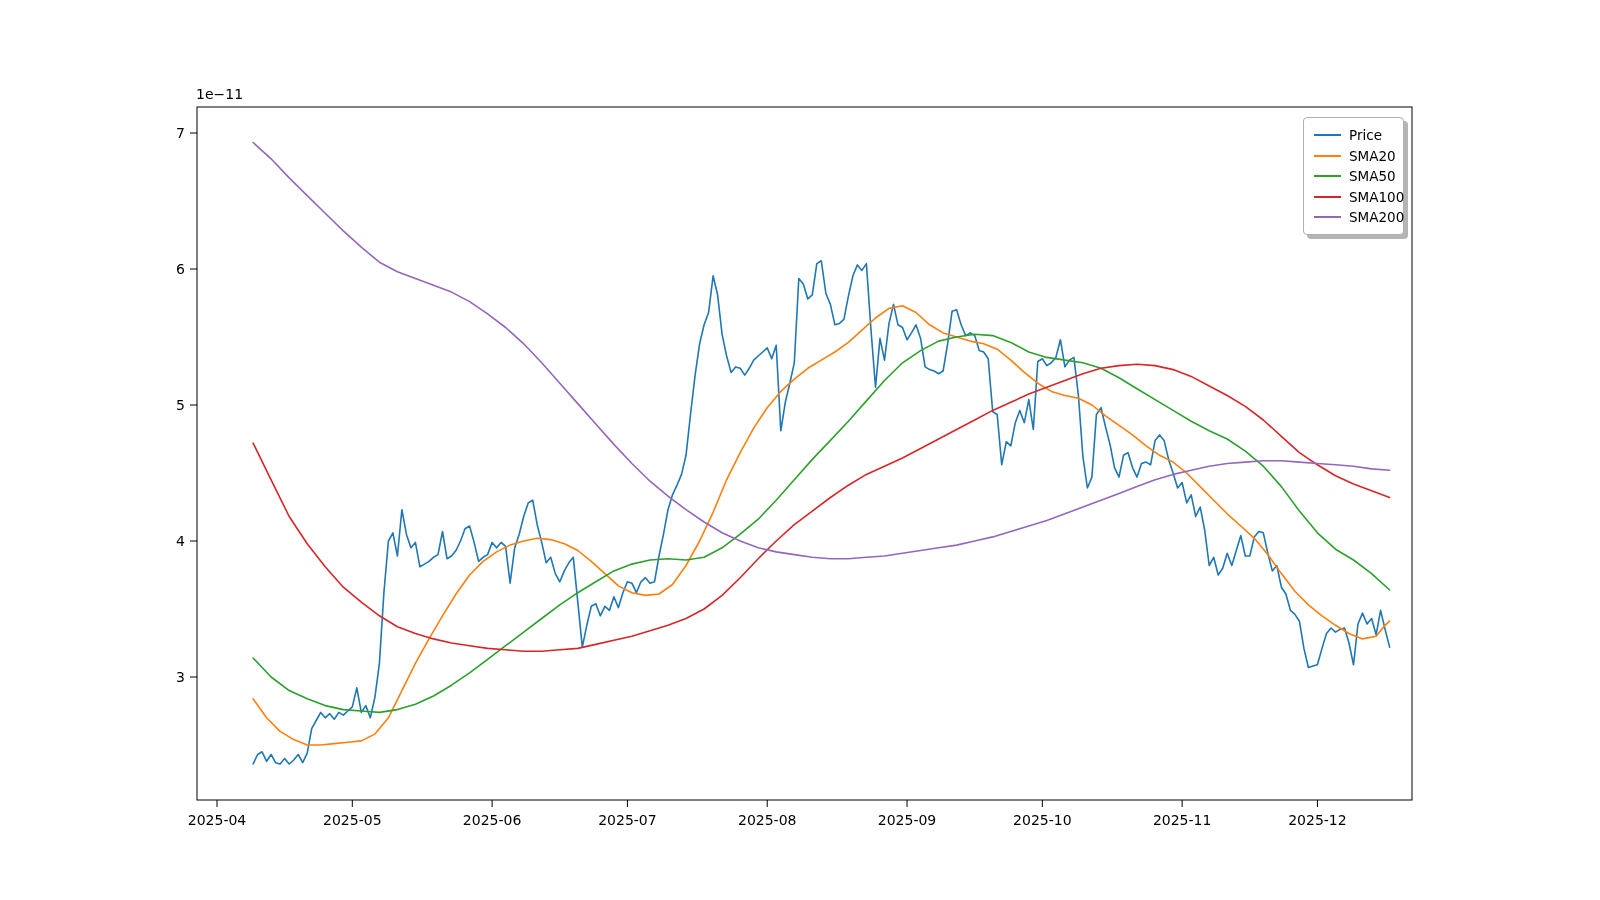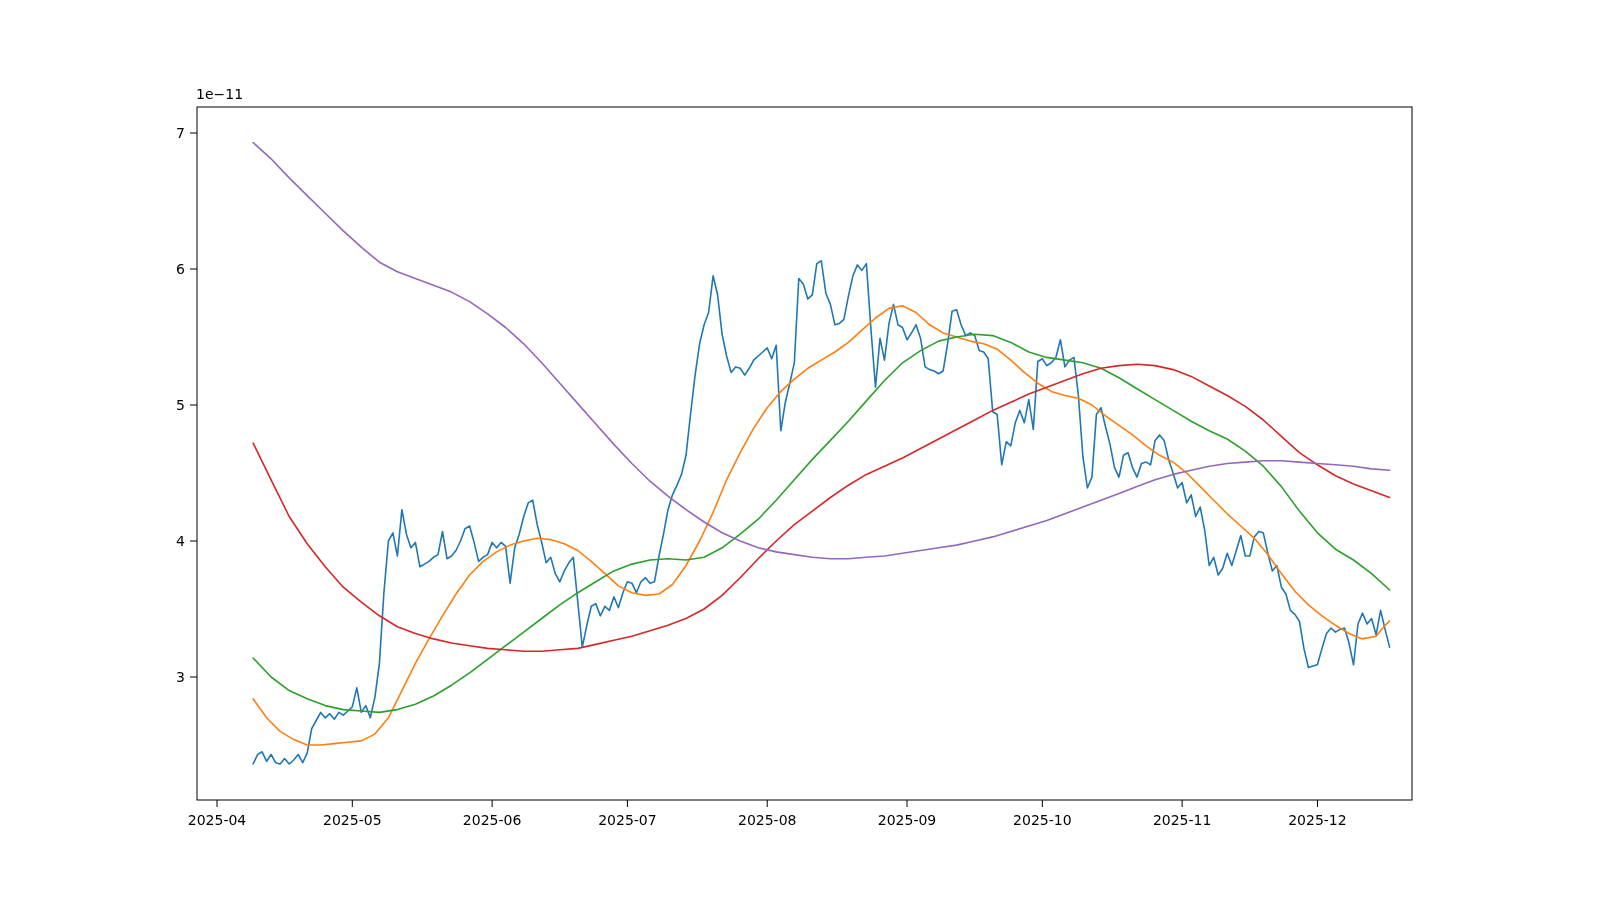--- a/index.html
+++ b/index.html
@@ -57,13 +57,35 @@
       <text x="1317.44" y="825" text-anchor="middle" font-size="14px" fill="#000" font-family="&quot;DejaVu Sans&quot;,&quot;Liberation Sans&quot;,sans-serif">2025-12</text>
       <polyline points="253.1,764.0 257.6,754.5 262.1,751.8 266.6,761.3 271.1,754.5 275.6,762.7 280.1,764.0 284.6,758.6 289.2,764.0 293.7,760.0 298.2,754.5 302.7,762.7 307.2,753.2 311.7,728.7 316.2,720.5 320.7,712.4 325.2,717.8 329.8,713.7 334.3,719.2 338.8,712.4 343.3,715.1 347.8,711.0 352.3,706.9 356.8,687.9 361.3,712.4 365.8,705.6 370.3,717.8 374.9,697.4 379.4,663.4 383.9,592.7 388.4,541.0 392.9,532.8 397.4,556.0 401.9,509.7 406.4,534.2 410.9,547.8 415.4,542.4 419.9,566.8 424.5,564.1 429.0,561.4 433.5,557.3 438.0,554.6 442.5,531.5 447.0,558.7 451.5,556.0 456.0,550.5 460.5,541.0 465.0,528.8 469.6,526.0 474.1,542.4 478.6,561.4 483.1,557.3 487.6,554.6 492.1,542.4 496.6,547.8 501.1,542.4 505.6,546.4 510.1,583.2 514.7,547.8 519.2,534.2 523.7,516.5 528.2,502.9 532.7,500.2 537.2,524.7 541.7,542.4 546.2,562.8 550.7,557.3 555.3,573.6 559.8,581.8 564.3,570.9 568.8,562.8 573.3,557.3 577.8,602.2 582.3,647.1 586.8,625.3 591.3,606.3 595.8,603.6 600.3,615.8 604.9,606.3 609.4,610.4 613.9,596.8 618.4,607.6 622.9,592.7 627.4,581.8 631.9,583.2 636.4,592.7 640.9,581.8 645.5,577.7 650.0,583.2 654.5,581.8 659.0,556.0 663.5,534.2 668.0,509.7 672.5,494.8 677.0,485.2 681.5,474.4 686.0,455.3 690.5,414.5 695.1,375.1 699.6,343.8 704.1,324.8 708.6,312.5 713.1,275.8 717.6,294.8 722.1,334.3 726.6,356.0 731.1,372.4 735.6,366.9 740.2,368.3 744.7,375.1 749.2,368.3 753.7,360.1 758.2,356.0 762.7,352.0 767.2,347.9 771.7,358.8 776.2,345.2 780.8,430.8 785.3,402.3 789.8,383.2 794.3,362.8 798.8,278.5 803.3,284.0 807.8,298.9 812.3,294.8 816.8,263.6 821.3,260.8 825.9,293.5 830.4,304.4 834.9,324.8 839.4,323.4 843.9,319.3 848.4,296.2 852.9,275.8 857.4,264.9 861.9,270.4 866.4,263.6 870.9,328.8 875.5,387.3 880.0,338.4 884.5,360.1 889.0,323.4 893.5,304.4 898.0,324.8 902.5,327.5 907.0,339.7 911.5,332.9 916.0,324.8 920.6,338.4 925.1,366.9 929.6,369.6 934.1,371.0 938.6,373.7 943.1,371.0 947.6,343.8 952.1,311.2 956.6,309.8 961.1,324.8 965.7,335.6 970.2,332.9 974.7,335.6 979.2,350.6 983.7,352.0 988.2,358.8 992.7,411.8 997.2,414.5 1001.7,464.8 1006.3,441.7 1010.8,445.8 1015.3,422.7 1019.8,410.4 1024.3,422.7 1028.8,399.6 1033.3,429.5 1037.8,361.5 1042.3,358.8 1046.8,365.6 1051.3,362.8 1055.9,357.4 1060.4,339.7 1064.9,366.9 1069.4,360.1 1073.9,357.4 1078.4,395.5 1082.9,456.7 1087.4,488.0 1091.9,477.1 1096.4,414.5 1101.0,407.7 1105.5,426.8 1110.0,444.4 1114.5,467.6 1119.0,477.1 1123.5,455.3 1128.0,452.6 1132.5,467.6 1137.0,477.1 1141.5,463.5 1146.1,462.1 1150.6,464.8 1155.1,440.4 1159.6,434.9 1164.1,440.4 1168.6,459.4 1173.1,473.0 1177.6,488.0 1182.1,482.5 1186.7,502.9 1191.2,494.8 1195.7,516.5 1200.2,507.0 1204.7,530.1 1209.2,565.5 1213.7,557.3 1218.2,575.0 1222.7,568.2 1227.2,553.2 1231.8,565.5 1236.3,550.5 1240.8,535.6 1245.3,556.0 1249.8,556.0 1254.3,536.9 1258.8,531.5 1263.3,532.8 1267.8,553.2 1272.3,570.9 1276.8,565.5 1281.4,587.2 1285.9,594.0 1290.4,610.4 1294.9,614.4 1299.4,621.2 1303.9,648.4 1308.4,667.5 1312.9,666.1 1317.4,664.8 1322.0,648.4 1326.5,633.5 1331.0,628.0 1335.5,632.1 1340.0,629.4 1344.5,628.0 1349.0,643.0 1353.5,664.8 1358.0,624.0 1362.5,613.1 1367.0,624.0 1371.6,618.5 1376.1,634.8 1380.6,610.4 1385.1,629.4 1389.6,647.1" fill="none" stroke="#1f77b4" stroke-width="1.6" stroke-linejoin="round" stroke-linecap="round"></polyline>
       <polyline points="253.1,698.8 266.6,717.8 280.1,731.4 293.7,739.6 307.2,745.0 320.7,745.0 334.3,743.6 347.8,742.3 361.3,740.9 374.9,734.1 388.4,717.8 401.9,690.6 415.4,663.4 429.0,638.9 442.5,615.8 456.0,594.0 469.6,575.0 483.1,561.4 496.6,551.9 510.1,545.1 523.7,541.0 537.2,538.3 550.7,539.6 564.3,543.7 577.8,550.5 591.3,561.4 604.9,573.6 618.4,585.9 631.9,592.7 645.5,595.4 659.0,594.0 672.5,584.5 686.0,565.5 699.6,541.0 713.1,512.4 726.6,479.8 740.2,452.6 753.7,428.1 767.2,407.7 780.8,391.4 794.3,379.2 807.8,368.3 821.3,360.1 834.9,352.0 848.4,342.4 861.9,330.2 875.5,318.0 889.0,308.4 902.5,305.7 916.0,312.5 929.6,324.8 943.1,332.9 956.6,337.0 970.2,341.1 983.7,343.8 997.2,349.2 1010.8,360.1 1024.3,372.4 1037.8,383.2 1051.3,391.4 1064.9,395.5 1078.4,398.2 1091.9,405.0 1105.5,415.9 1119.0,425.4 1132.5,434.9 1146.1,445.8 1159.6,455.3 1173.1,462.1 1186.7,473.0 1200.2,486.6 1213.7,500.2 1227.2,513.8 1240.8,526.0 1254.3,538.3 1267.8,554.6 1281.4,573.6 1294.9,591.3 1308.4,604.9 1322.0,615.8 1335.5,625.3 1349.0,633.5 1362.5,638.9 1376.1,636.2 1385.1,625.3 1389.6,621.2" fill="none" stroke="#ff7f0e" stroke-width="1.6" stroke-linejoin="round" stroke-linecap="round"></polyline>
       <polyline points="253.1,658.0 271.1,677.0 289.2,690.6 307.2,698.8 325.2,705.6 343.3,709.6 361.3,711.0 379.4,712.4 397.4,709.6 415.4,704.2 433.5,696.0 451.5,685.2 469.6,672.9 487.6,659.3 505.6,645.7 523.7,632.1 541.7,618.5 559.8,604.9 577.8,592.7 595.8,581.8 613.9,570.9 631.9,564.1 650.0,560.0 668.0,558.7 686.0,560.0 704.1,557.3 722.1,547.8 740.2,534.2 758.2,519.2 776.2,500.2 794.3,479.8 812.3,459.4 830.4,440.4 848.4,421.3 866.4,400.9 884.5,380.5 902.5,362.8 920.6,350.6 938.6,341.1 956.6,337.0 974.7,334.3 992.7,335.6 1010.8,342.4 1028.8,352.0 1046.8,357.4 1064.9,360.1 1082.9,362.8 1101.0,368.3 1119.0,377.8 1137.0,388.7 1155.1,399.6 1173.1,410.4 1191.2,421.3 1209.2,430.8 1227.2,439.0 1245.3,451.2 1263.3,466.2 1281.4,486.6 1299.4,511.1 1317.4,532.8 1335.5,549.2 1353.5,560.0 1371.6,573.6 1389.6,590.0" fill="none" stroke="#2ca02c" stroke-width="1.6" stroke-linejoin="round" stroke-linecap="round"></polyline>
       <polyline points="253.1,443.1 271.1,479.8 289.2,516.5 307.2,543.7 325.2,566.8 343.3,587.2 361.3,602.2 379.4,615.8 397.4,626.7 415.4,633.5 433.5,638.9 451.5,643.0 469.6,645.7 487.6,648.4 505.6,649.8 523.7,651.2 541.7,651.2 559.8,649.8 577.8,648.4 595.8,644.4 613.9,640.3 631.9,636.2 650.0,630.8 668.0,625.3 686.0,618.5 704.1,609.0 722.1,595.4 740.2,577.7 758.2,558.7 776.2,541.0 794.3,524.7 812.3,511.1 830.4,497.5 848.4,485.2 866.4,474.4 884.5,466.2 902.5,458.0 920.6,448.5 938.6,439.0 956.6,429.5 974.7,420.0 992.7,410.4 1010.8,402.3 1028.8,394.1 1046.8,387.3 1064.9,380.5 1082.9,373.7 1101.0,368.3 1119.0,365.6 1137.0,364.2 1155.1,365.6 1173.1,369.6 1191.2,376.4 1209.2,386.0 1227.2,395.5 1245.3,406.4 1263.3,420.0 1281.4,436.3 1299.4,452.6 1317.4,464.8 1335.5,475.7 1353.5,483.9 1371.6,490.7 1389.6,497.5" fill="none" stroke="#d62728" stroke-width="1.6" stroke-linejoin="round" stroke-linecap="round"></polyline>
       <polyline points="253.1,142.5 271.1,158.8 289.2,177.9 307.2,195.6 325.2,213.2 343.3,230.9 361.3,247.2 379.4,262.2 397.4,271.7 415.4,278.5 433.5,285.3 451.5,292.1 469.6,301.6 487.6,313.9 505.6,327.5 523.7,343.8 541.7,362.8 559.8,383.2 577.8,403.6 595.8,424.0 613.9,444.4 631.9,463.5 650.0,481.2 668.0,496.1 686.0,509.7 704.1,522.0 722.1,532.8 740.2,541.0 758.2,547.8 776.2,551.9 794.3,554.6 812.3,557.3 830.4,558.7 848.4,558.7 866.4,557.3 884.5,556.0 902.5,553.2 920.6,550.5 938.6,547.8 956.6,545.1 974.7,541.0 992.7,536.9 1010.8,531.5 1028.8,526.0 1046.8,520.6 1064.9,513.8 1082.9,507.0 1101.0,500.2 1119.0,493.4 1137.0,486.6 1155.1,479.8 1173.1,474.4 1191.2,470.3 1209.2,466.2 1227.2,463.5 1245.3,462.1 1263.3,460.8 1281.4,460.8 1299.4,462.1 1317.4,463.5 1335.5,464.8 1353.5,466.2 1371.6,468.9 1389.6,470.3" fill="none" stroke="#9467bd" stroke-width="1.6" stroke-linejoin="round" stroke-linecap="round"></polyline>
     </svg>
 
   <div class="offset-label">1e−11</div>
 
+  <div class="legend">
+    <div class="legend-item">
+      <span class="legend-swatch" style="border-top-color: rgb(31, 119, 180);"></span>
+      <span class="legend-label">Price</span>
+    </div>
+    <div class="legend-item">
+      <span class="legend-swatch" style="border-top-color: rgb(255, 127, 14);"></span>
+      <span class="legend-label">SMA20</span>
+    </div>
+    <div class="legend-item">
+      <span class="legend-swatch" style="border-top-color: rgb(44, 160, 44);"></span>
+      <span class="legend-label">SMA50</span>
+    </div>
+    <div class="legend-item">
+      <span class="legend-swatch" style="border-top-color: rgb(214, 39, 40);"></span>
+      <span class="legend-label">SMA100</span>
+    </div>
+    <div class="legend-item">
+      <span class="legend-swatch" style="border-top-color: rgb(148, 103, 189);"></span>
+      <span class="legend-label">SMA200</span>
+    </div>
+  </div>
 </div>
 
 </body></html>

